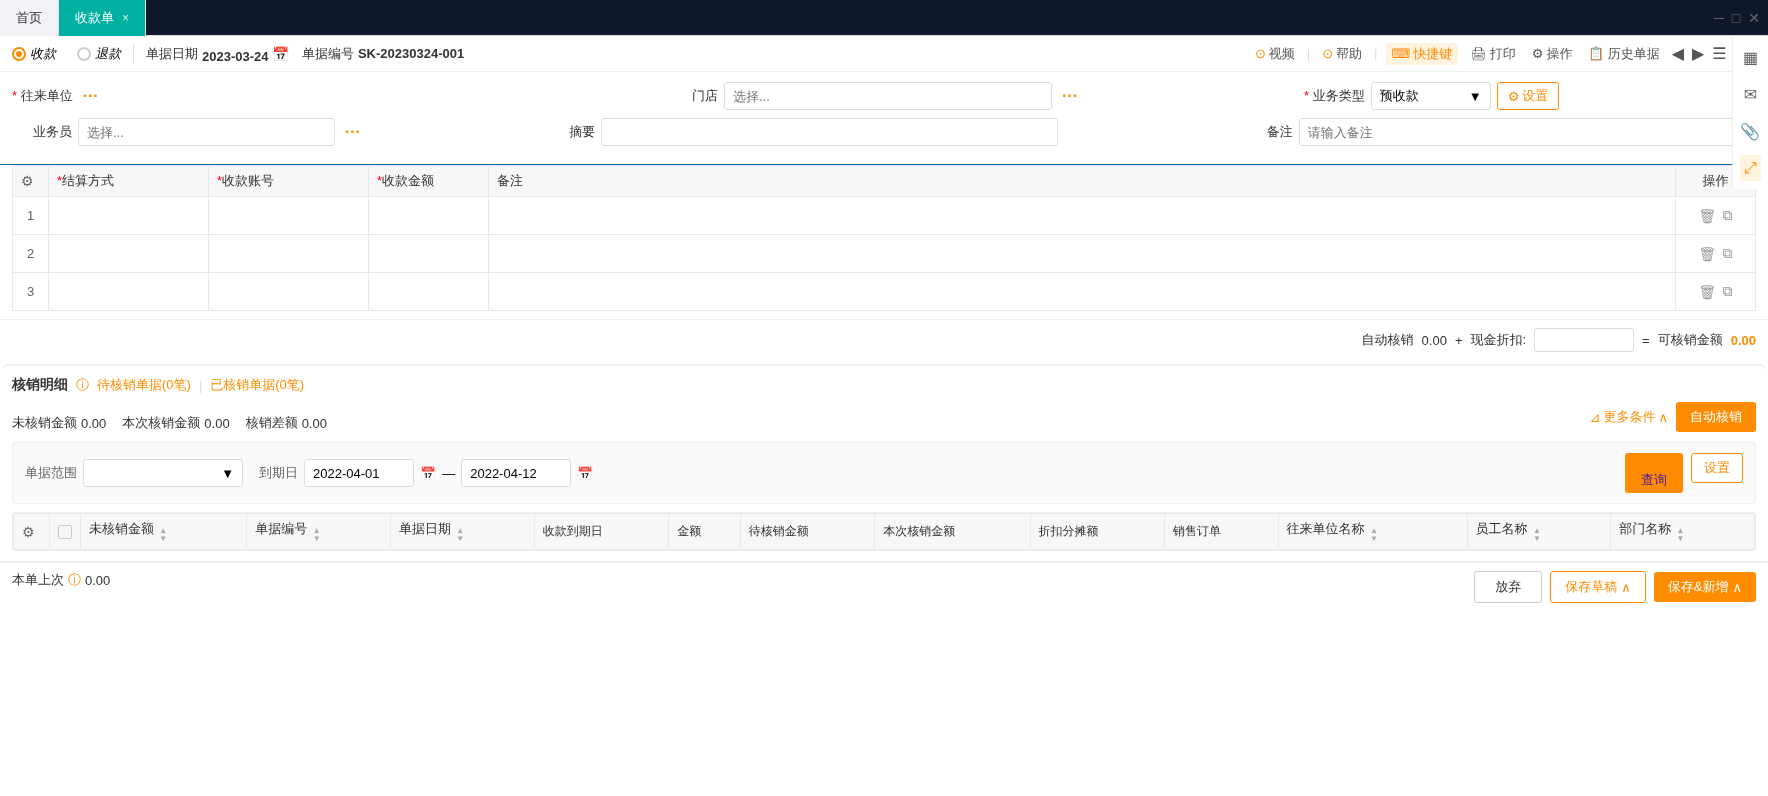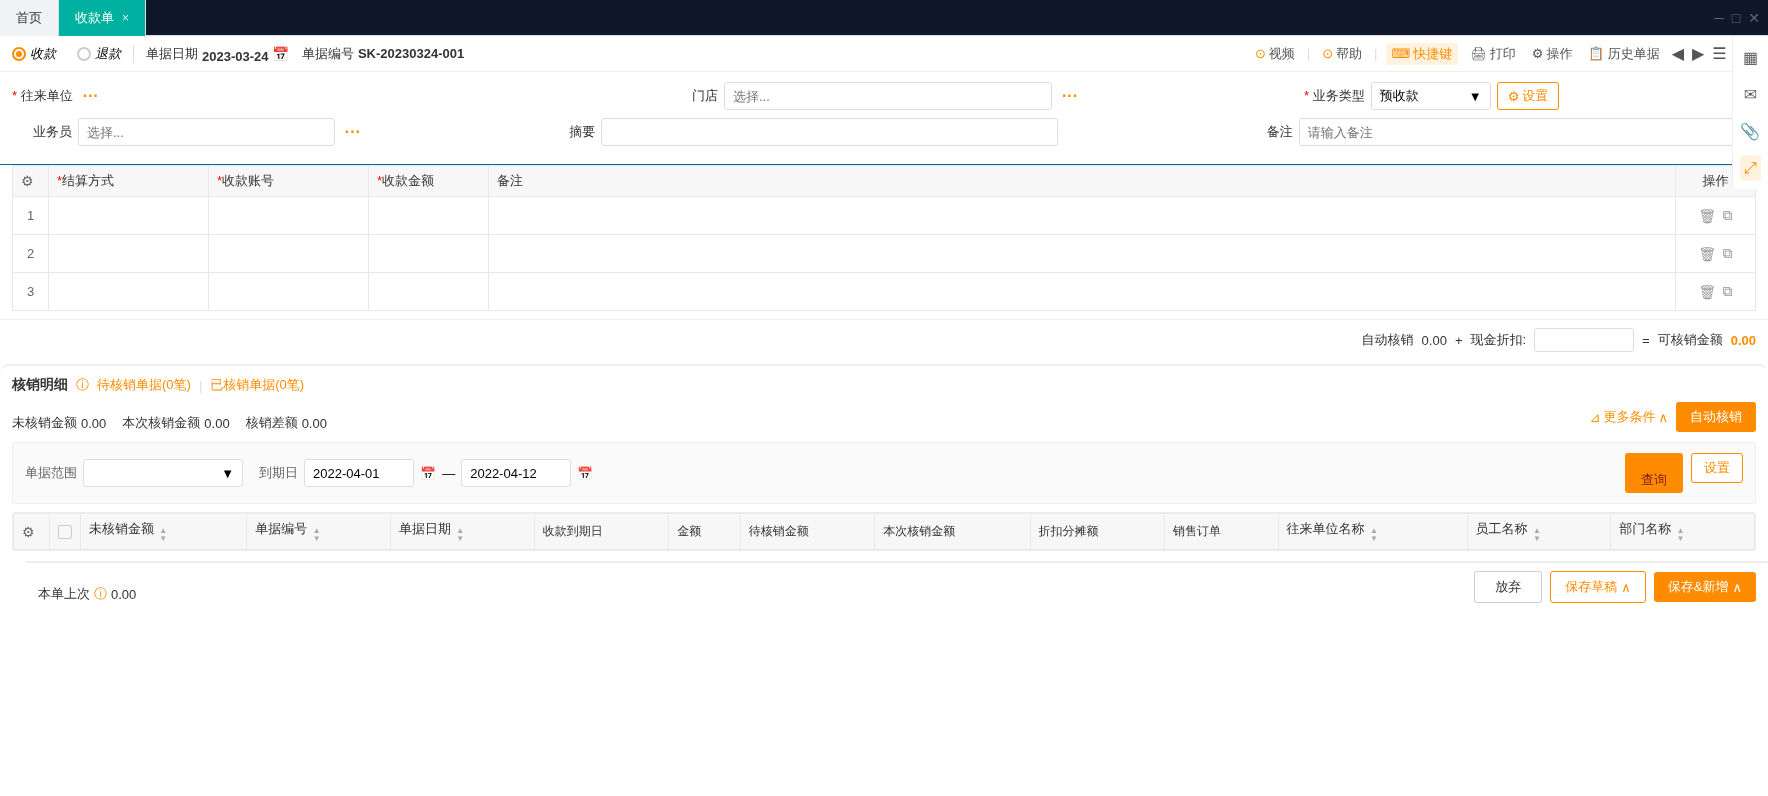--- a/index.html
+++ b/index.html
@@ -112,42 +112,42 @@
     .filter-field { display: flex; align-items: center; gap: 6px; }
     .filter-label { color: #666; white-space: nowrap; }
     .filter-select {
       border: 1px solid #ddd; border-radius: 3px; padding: 4px 8px;
       min-width: 160px; cursor: pointer; height: 28px; background: #fff;
       display: flex; align-items: center; justify-content: space-between; gap: 4px;
     }
     .date-range { display: flex; align-items: center; gap: 6px; }
     .date-input { border: 1px solid #ddd; border-radius: 3px; padding: 4px 8px; width: 110px; height: 28px; }
     .query-btn {
-      background: #ff8c00; color: #7f1d1d; border: none; border-radius: 3px;
+      background: #ff8c00; color: #4c1d95; border: none; border-radius: 3px;
       padding: 18px 16px; cursor: pointer; font-size: 13px; height: 40px; margin-left: auto;
     }
     .settings-btn2 {
       background: #fff; border: 1px solid #ff8c00; border-radius: 3px;
       padding: 5px 12px; cursor: pointer; color: #ff8c00; font-size: 13px; height: 30px;
     }
 
     
     .bottom-table-wrap { border: 1px solid #eee; border-radius: 3px; }
     .bottom-table { width: 100%; border-collapse: collapse; }
     .bottom-table th {
       background: #f7f7f7; border: 1px solid #e8e8e8; padding: 6px 8px;
       text-align: left; font-weight: normal; color: #333; white-space: nowrap; font-size: 12px;
     }
     .sort-arrows { display: inline-flex; flex-direction: column; margin-left: 2px; cursor: pointer; }
     .sort-arrow { font-size: 8px; line-height: 1; color: #aaa; }
 
     
     .bottom-bar {
-      display: flex; align-items: flex-end; padding: 8px 12px; background: #fff;
-      border-top: 2px solid #eee; position: sticky; bottom: 0; margin-left: 26px;
+      display: flex; align-items: flex-start; padding: 8px 12px; background: #fff;
+      border-top: 2px solid #eee; position: sticky; bottom: 0;
     }
     .bottom-stat { display: flex; align-items: center; gap: 4px; color: #333; }
     .bottom-stat-icon { color: #ff8c00; cursor: pointer; }
     .bottom-actions { margin-left: auto; display: flex; align-items: center; gap: 8px; }
     .discard-btn {
       background: #fff; border: 1px solid #ccc; border-radius: 3px;
       padding: 6px 20px; cursor: pointer; color: #333; font-size: 13px;
     }
     .save-draft-btn {
       background: #fff; border: 1px solid #ff8c00; border-radius: 3px;

